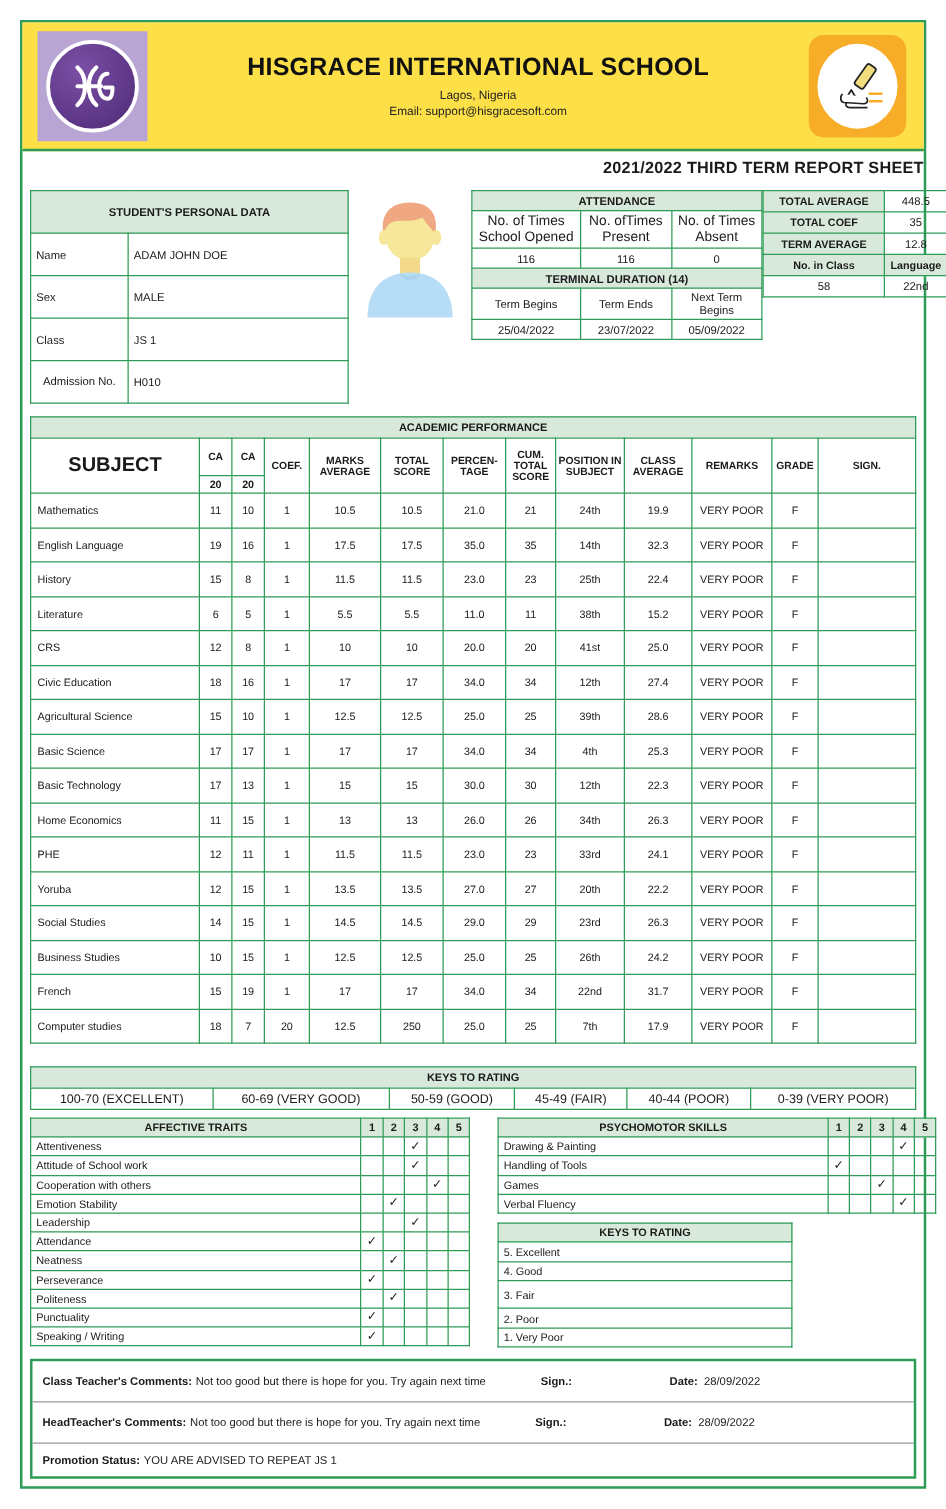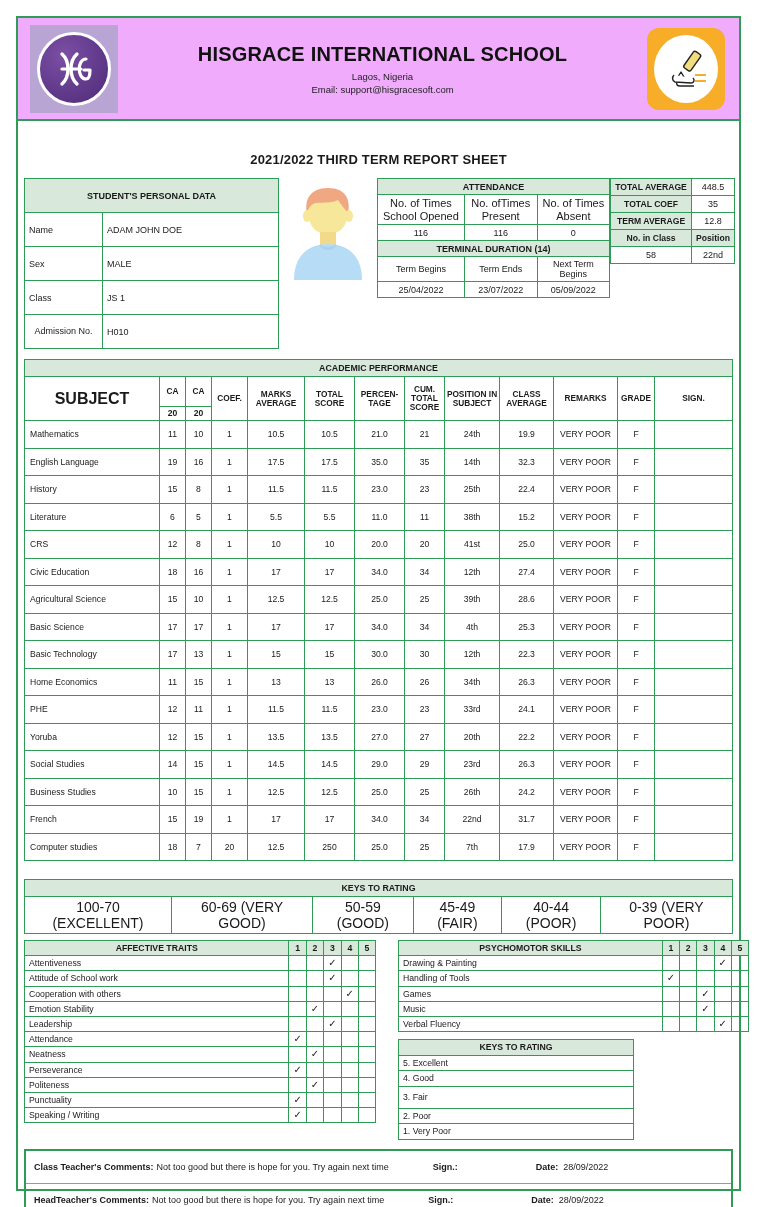--- a/index.html
+++ b/index.html
@@ -14,21 +14,21 @@
   .page {
     position: absolute; left: 16px; top: 16px;
     width: 725px; height: 1175px;
     border: 2px solid #2e9b57;
     background: #ffffff;
     padding: 0;
   }
   
   .hdr {
     height: 103px;
-    background: #f0abfc;
+    background: #fde047;
     border-bottom: 2px solid #2e9b57;
     display: flex; align-items: center;
     position: relative;
   }
   .logo-box {
     width: 88px; height: 88px; margin-left: 12px;
     background: #b9a5d4; display:flex; align-items:center; justify-content:center;
     flex: none;
   }
   .logo-circle {
@@ -46,29 +46,29 @@
     width: 78px; height: 82px; margin-right: 14px; flex:none;
     background: #f7ad28; border-radius: 12px;
     display:flex; align-items:center; justify-content:center;
   }
   .badge-inner {
     width: 64px; height: 68px; border-radius: 50%;
     background:#fff; display:flex; align-items:center; justify-content:center;
   }
   
   .report-title {
-    text-align:center; font-size: 13px; font-weight: bold;
-    padding: 31px 0 11px 0; letter-spacing:.2px;
+    text-align:right; font-size: 13px; font-weight: bold;
+    padding: 5px 0 11px 0; letter-spacing:.2px;
   }
   
   .info-row { display:flex; padding: 0 6px; align-items: flex-start; }
   .col-personal { width: 255px; flex:none; }
   .col-avatar { width: 98px; flex:none; display:flex; justify-content:center; padding-top:4px;}
   .col-att { width: 233px; flex:none; }
-  .col-summary { width: 125px; flex:none; }
+  .col-summary { width: 148px; flex:none; }
 
   table { border-collapse: collapse; width:100%; }
   td, th { border: 1px solid #2e9b57; padding: 2px 4px; font-size: 9px; font-weight: normal; }
   .hd { background:#d8e9dc; font-weight:bold; text-align:center; }
   .ctr { text-align:center; }
 
   .personal td { height: 34px; }
   .personal td.lbl { width: 78px; }
   .personal td.two { line-height:1.15;text-align:center; }
 
@@ -92,21 +92,21 @@
   .th-subject { font-size: 16px !important; font-weight:bold; }
   .ca-top { height: 30px; }
   .ca-bot { height: 14px; font-size:8.6px !important; }
 
   
   .keys-wrap { padding: 6px 6px 0 6px; }
   .keys-title {
     background:#d8e9dc; border:1px solid #2e9b57; border-bottom:none;
     text-align:center; font-weight:bold; font-size:8.8px; padding:3px 0;
   }
-  table.keys td { text-align:center; font-size:14px; height:17px; }
+  table.keys td { text-align:center; font-size:10px; height:17px; }
 
   
   .traits-row { display:flex; padding: 6px 6px 0 6px; gap: 10px; }
   .traits-left { width: 352px; flex:none; }
   .traits-right { width: 351px; flex:none;margin-left:12px; }
   table.tr-tbl td, table.tr-tbl th { height: 15.2px; padding:0 4px; font-size:8.7px; }
   table.tr-tbl th.name { background:#d8e9dc; font-weight:bold; text-align:center; }
   table.tr-tbl th.num { background:#d8e9dc; font-weight:bold; text-align:center; width:17px; }
   table.tr-tbl td.num { text-align:center; width:17px; }
   .chk { font-size:10px; line-height:1; }
@@ -244,21 +244,21 @@
         <tr>
           <td class="hd lab">TOTAL COEF</td>
           <td class="val">35</td>
         </tr>
         <tr>
           <td class="hd lab">TERM AVERAGE</td>
           <td class="val">12.8</td>
         </tr>
         <tr>
           <td class="hd lab">No. in Class</td>
-          <td class="hd lab">Position</td>
+          <td class="hd lab">Language</td>
         </tr>
         <tr>
           <td class="ctr">58</td>
           <td class="ctr">22nd</td>
         </tr>
       </tbody>
         </table>
     </div>
   </div>
 
@@ -699,28 +699,20 @@
             </tr>
             <tr>
               <td>Games</td>
               <td class="num"></td>
               <td class="num"></td>
               <td class="num"><span class="chk">✓</span></td>
               <td class="num"></td>
               <td class="num"></td>
             </tr>
             <tr>
-              <td>Music</td>
-              <td class="num"></td>
-              <td class="num"></td>
-              <td class="num"><span class="chk">✓</span></td>
-              <td class="num"></td>
-              <td class="num"></td>
-            </tr>
-            <tr>
               <td>Verbal Fluency</td>
               <td class="num"></td>
               <td class="num"></td>
               <td class="num"></td>
               <td class="num"><span class="chk">✓</span></td>
               <td class="num"></td>
             </tr>
           </tbody>
       </table>
 

